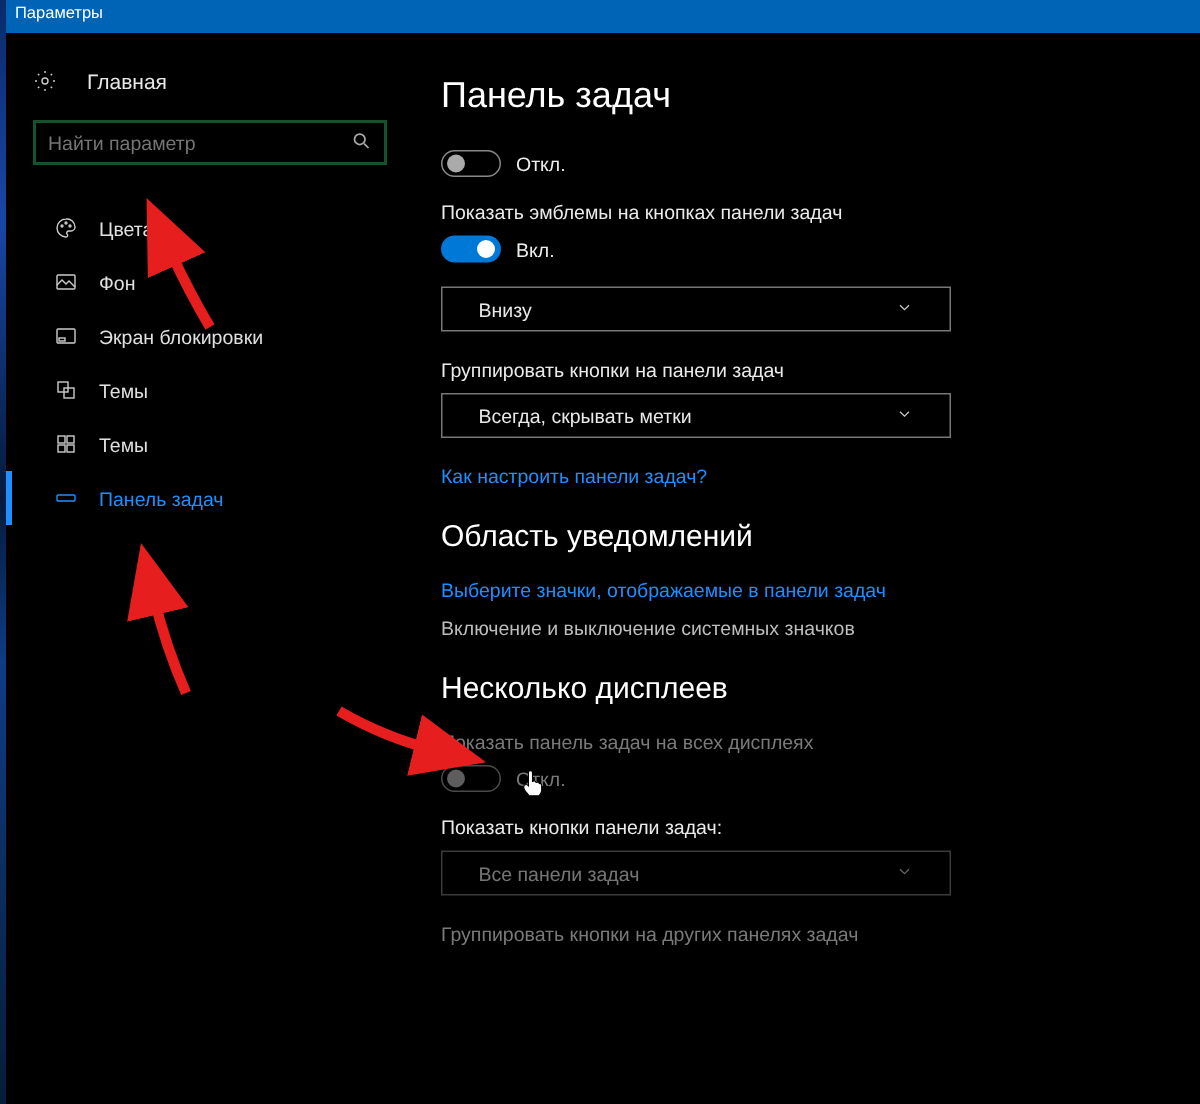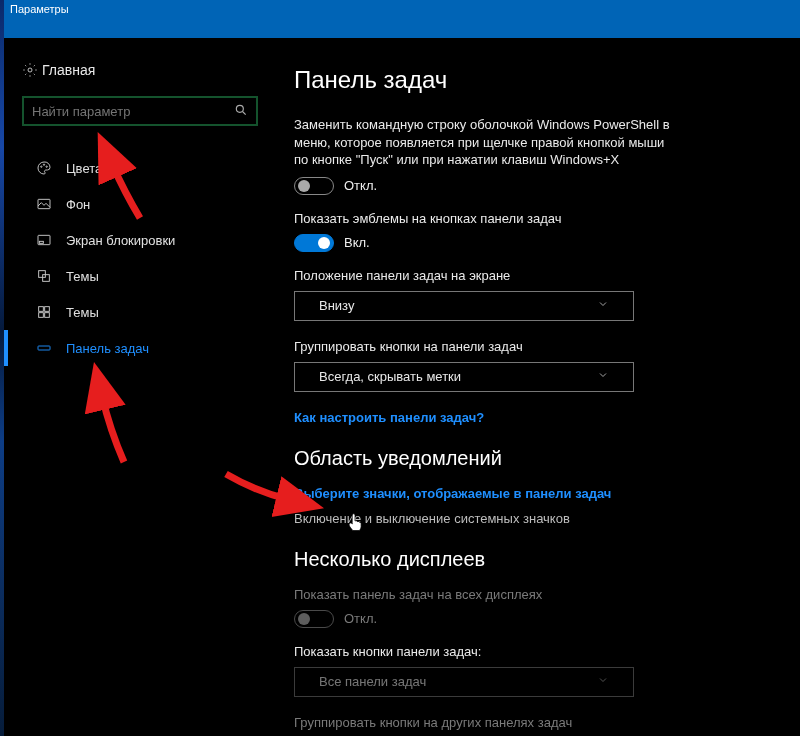--- a/index.html
+++ b/index.html
@@ -11,39 +11,39 @@
     overflow: hidden;
     position: relative;
   }
   
   .edge-strip {
     position: absolute; left: 0; top: 0; width: 4px; height: 100%;
     background: linear-gradient(to bottom,#0a2a6a,#1747a6 20%,#051a3d 45%,#0d3d86 60%,#0b2d5f 80%,#061c3a);
   }
   
   .titlebar {
-    height: 38px;
+    height: 22px;
     background: #0064b6;
     color: #fff;
     font-size: 11px;
     padding: 3px 8px 16px 10px;
   }
   .app {
     display: flex;
     height: calc(100% - 22px);
     background: #000;
     padding-left: 4px;
   }
   
   .sidebar {
     width: 268px;
     padding: 24px 14px 0 18px;
   }
   .home-row {
-    display: flex; align-items: center; gap: 4px;
+    display: flex; align-items: center; gap: 20px;
     font-size: 14px; color: #e8e8e8;
     margin-bottom: 18px;
     cursor: pointer;
   }
   .icon { width: 16px; height: 16px; flex-shrink: 0; display:inline-flex; align-items:center; justify-content:center;}
   .icon svg { width: 16px; height: 16px; stroke: #ccc; fill: none; stroke-width: 1.4; }
   .search-box {
     border: 2px solid #14532d;
     height: 30px;
     display: flex; align-items: center;
@@ -92,21 +92,21 @@
   .toggle.disabled { opacity: .55; }
   .select {
     width: 340px; height: 30px;
     border: 1px solid #777;
     display: flex; align-items: center; justify-content: space-between;
     padding: 0 24px; font-size: 13px; color: #e8e8e8;
     margin-bottom: 18px; cursor: pointer;
   }
   .select.disabled { opacity: .5; }
   .select .chev svg { width: 12px; height: 12px; stroke: #ccc; fill: none; stroke-width: 1.6; }
-  .link { color: #1f8fff; font-size: 13px; cursor: pointer; display: block; margin-bottom: 10px; font-weight: bold; }
+  .link { color: #1f8fff; font-size: 13px; cursor: pointer; display: block; margin-bottom: 10px; }
   .sublink { color: #bdbdbd; font-size: 13px; cursor: pointer; display: block; margin-bottom: 10px; }
   .sub-title { font-size: 20px; font-weight: 400; margin: 22px 0 16px; color: #fff; }
   .dim { color: #7a7a7a; }
   
   .arrow { position: absolute; pointer-events: none; }
   .arrow svg { overflow: visible; }
   .cursor-ptr {
     position: absolute; left: 346px; top: 512px; width: 18px; height: 22px;
     pointer-events: none;
   }
@@ -205,37 +205,35 @@
             <rect x="3" y="9" width="18" height="6" rx="1"></rect>
           </svg>
         </span>
       <span>Панель задач</span>
     </div>
   </div>
 
   <div class="main">
     <div class="page-title">Панель задач</div>
 
-    <div class="desc">Заменить командную строку оболочкой Windows PowerShell в меню, которое появляется при щелчке правой кнопкой мыши по кнопке "Пуск" или при нажатии клавиш Windows+X</div>
     <div class="toggle-row">
       <div class="toggle">
           <div class="knob"></div>
         </div>
       <span class="toggle-label">Откл.</span>
     </div>
 
     <div class="section-label">Показать эмблемы на кнопках панели задач</div>
     <div class="toggle-row">
       <div class="toggle on">
           <div class="knob"></div>
         </div>
       <span class="toggle-label">Вкл.</span>
     </div>
 
-    <div class="section-label">Положение панели задач на экране</div>
     <div class="select">
       <span>Внизу</span>
       <span class="chev"><svg viewBox="0 0 24 24">
             <path d="M6 9l6 6 6-6"></path>
           </svg></span>
     </div>
 
     <div class="section-label">Группировать кнопки на панели задач</div>
     <div class="select">
       <span>Всегда, скрывать метки</span>

